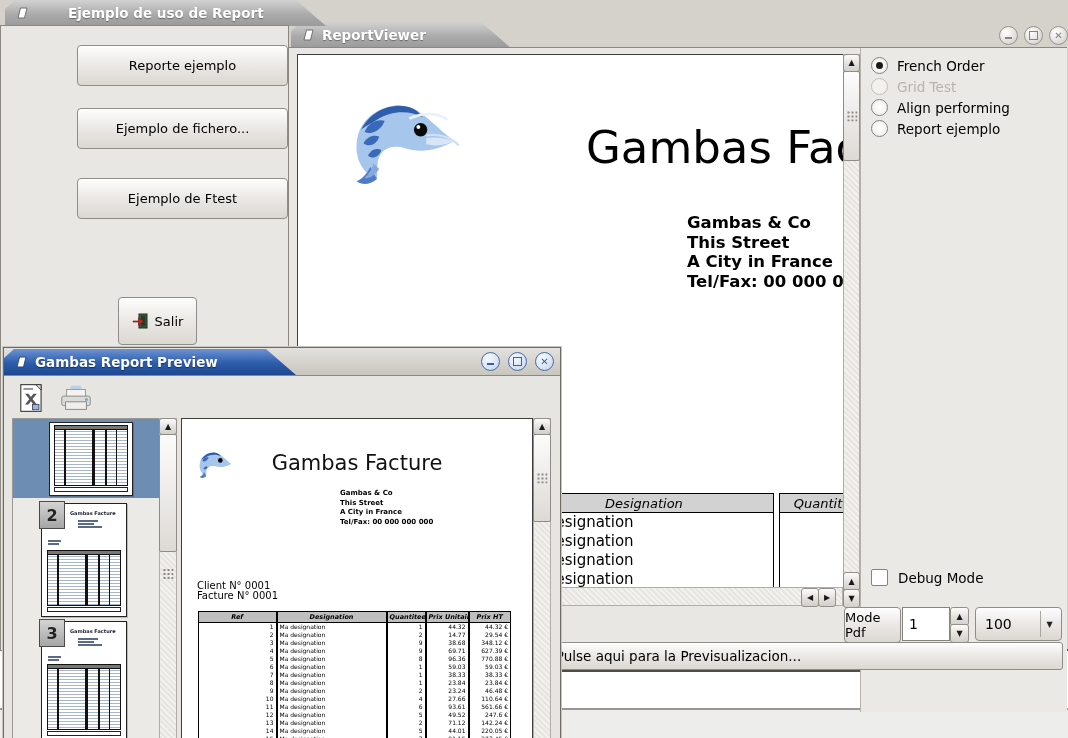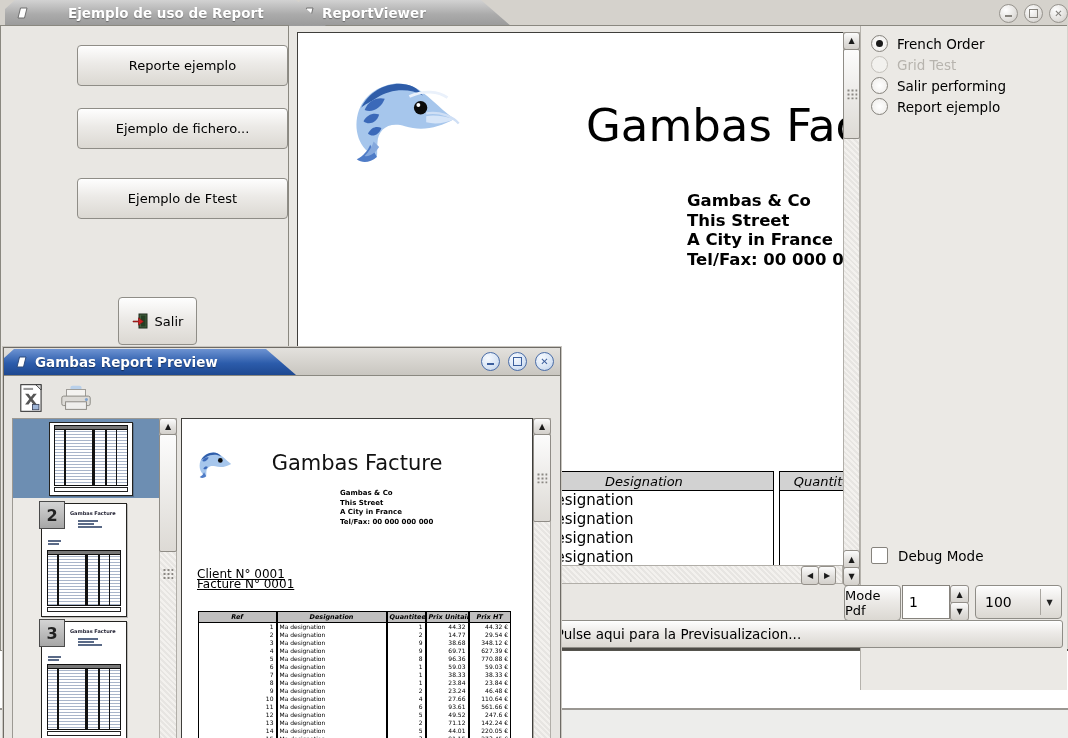--- a/index.html
+++ b/index.html
@@ -104,41 +104,41 @@
      linear-gradient(90deg,transparent 0 13%,#111 13% 15%,transparent 15% 52%,#111 52% 55%,
                      transparent 55% 70%,#111 70% 72%,transparent 72% 85%,#111 85% 86%,transparent 86%);}
   .mini-table::after{content:'';position:absolute;left:0;top:0;right:0;height:3px;background:#777;border-bottom:1px solid #111;}
   .mini-title{position:absolute;font-size:5px;font-weight:bold;color:#223;white-space:nowrap;}
   .mini-line{position:absolute;height:1.5px;background:#5a6a87;}
 
   
   #pv-logo{position:absolute;left:13px;top:24px;width:38px;height:42px;}
   #pv-title{position:absolute;left:0;top:32px;width:100%;text-align:center;font-size:21px;color:#111;}
   #pv-address{position:absolute;left:158px;top:70px;font-size:7px;font-weight:bold;line-height:9.7px;white-space:nowrap;}
-  #pv-client{position:absolute;left:15px;top:150px;font-size:12px;line-height:10px;white-space:nowrap;text-decoration:underline;}
+  #pv-client{position:absolute;left:15px;top:162px;font-size:10px;line-height:10px;white-space:nowrap;}
   #invoice{position:absolute;left:16px;top:192px;width:312px;border-collapse:collapse;table-layout:fixed;}
   #invoice th,#invoice td{border:1px solid #000;padding:0 2px;overflow:hidden;white-space:nowrap;}
   #invoice th{height:10px;background:#c0bfbf;font-size:6.5px;font-style:italic;font-weight:bold;text-align:center;}
   #invoice td{height:8px;font-size:6px;line-height:8px;border-top:none;border-bottom:none;}
   #invoice td.c0{text-align:right;}
   #invoice td.c1{text-align:left;}
   #invoice td.c2,#invoice td.c3,#invoice td.c4{text-align:right;}
   #invoice .thick{border-left-width:2px;}
   #invoice tr:last-child td{border-bottom:1px solid #000;}
 </style>
 </head>
 <body>
 
 <div id="screen">
 
   <div id="backdrop" class="abs">
     <div id="backdrop-strip"></div>
   </div>
 
-  <div id="main-window" class="abs" style="z-index:1;">
+  <div id="main-window" class="abs" style="z-index:1;margin-top:22px;">
     <div id="main-tab" class="tab gray">
       <svg width="14" height="14" viewBox="0 0 14 14">
           <path d="M3 12 L5.5 2 H12 L9.5 12 Z" fill="#fff" stroke="#6f6f6f"></path>
         </svg>
       <span>ReportViewer</span>
     </div>
     <div id="main-ctrl">
       <div class="wbtn">
           <span class="sym-min"></span>
         </div>
@@ -205,21 +205,21 @@
           <div class="radio-row">
             <span class="radio sel"></span>
             <span>French Order</span>
           </div>
           <div class="radio-row dis">
             <span class="radio dis"></span>
             <span>Grid Test</span>
           </div>
           <div class="radio-row">
             <span class="radio"></span>
-            <span>Salir performing</span>
+            <span>Align performing</span>
           </div>
           <div class="radio-row">
             <span class="radio"></span>
             <span>Report ejemplo</span>
           </div>
         </div>
         <div id="debug-row">
           <span class="checkbox"></span>
           <span>Debug Mode</span>
         </div>

